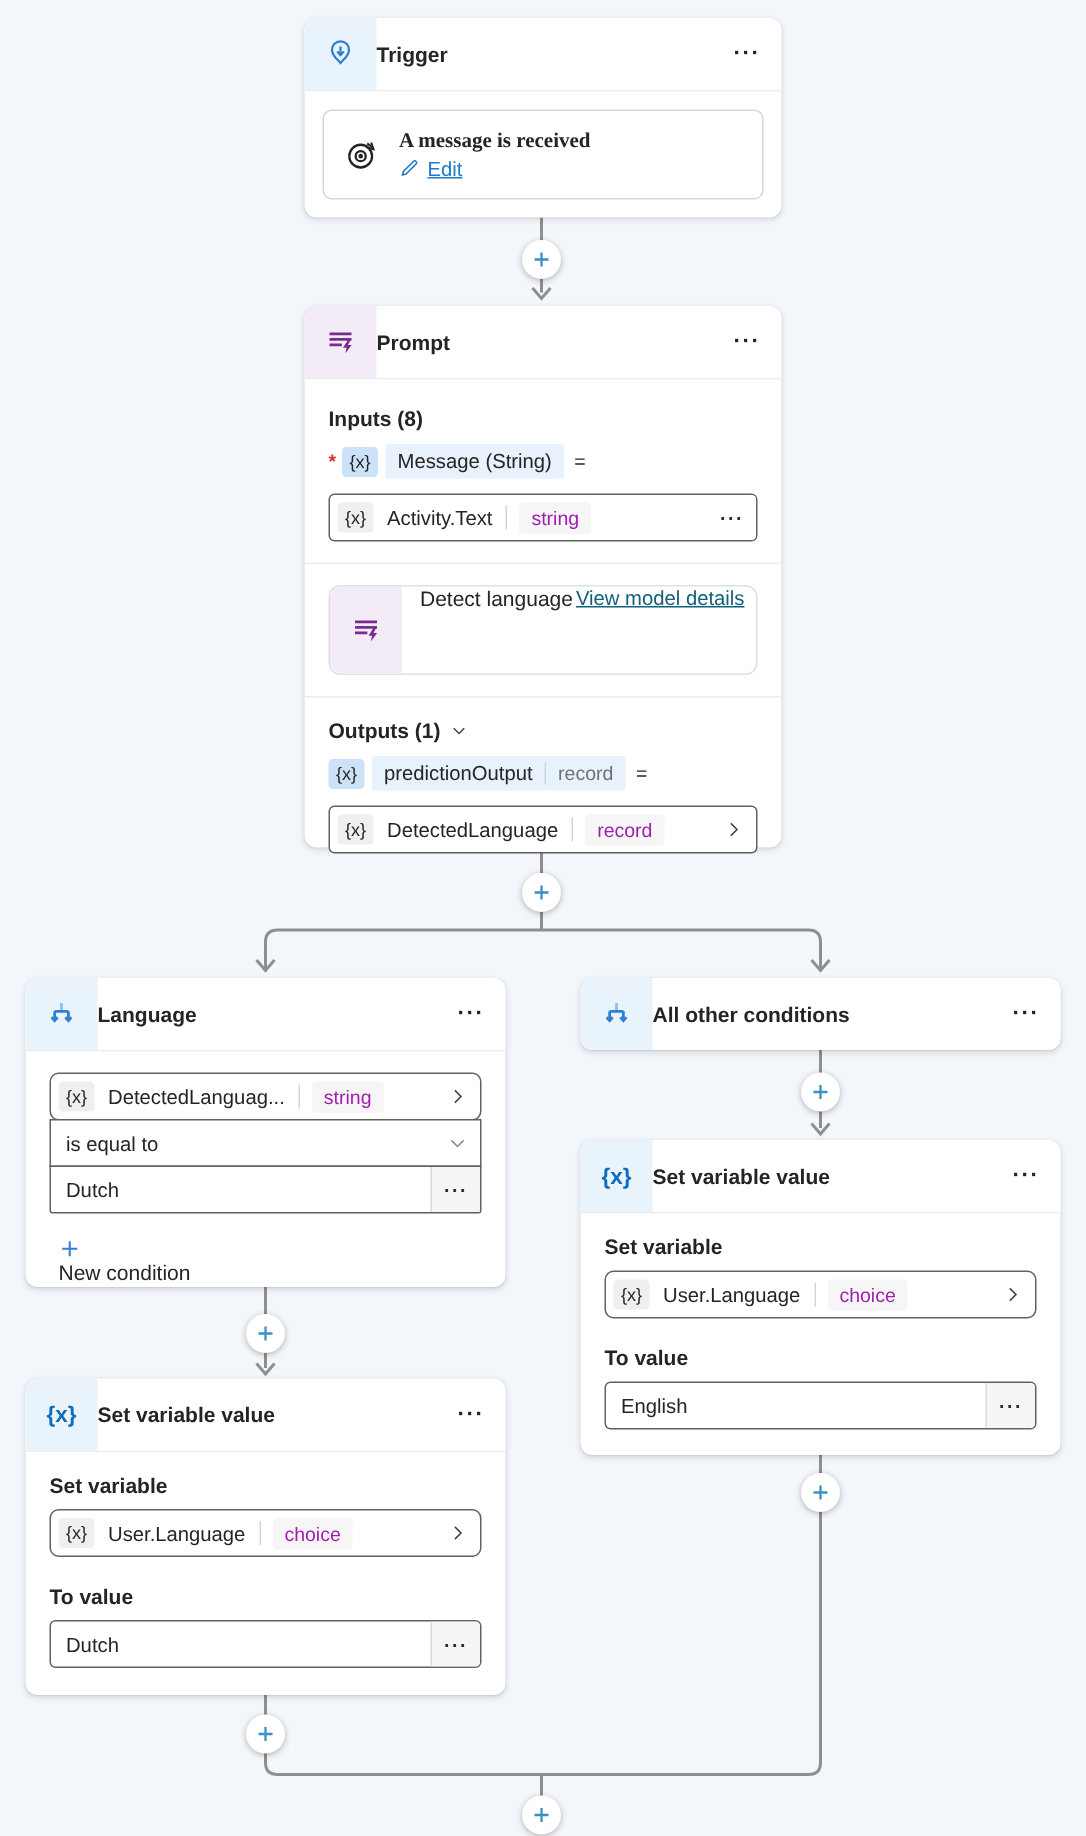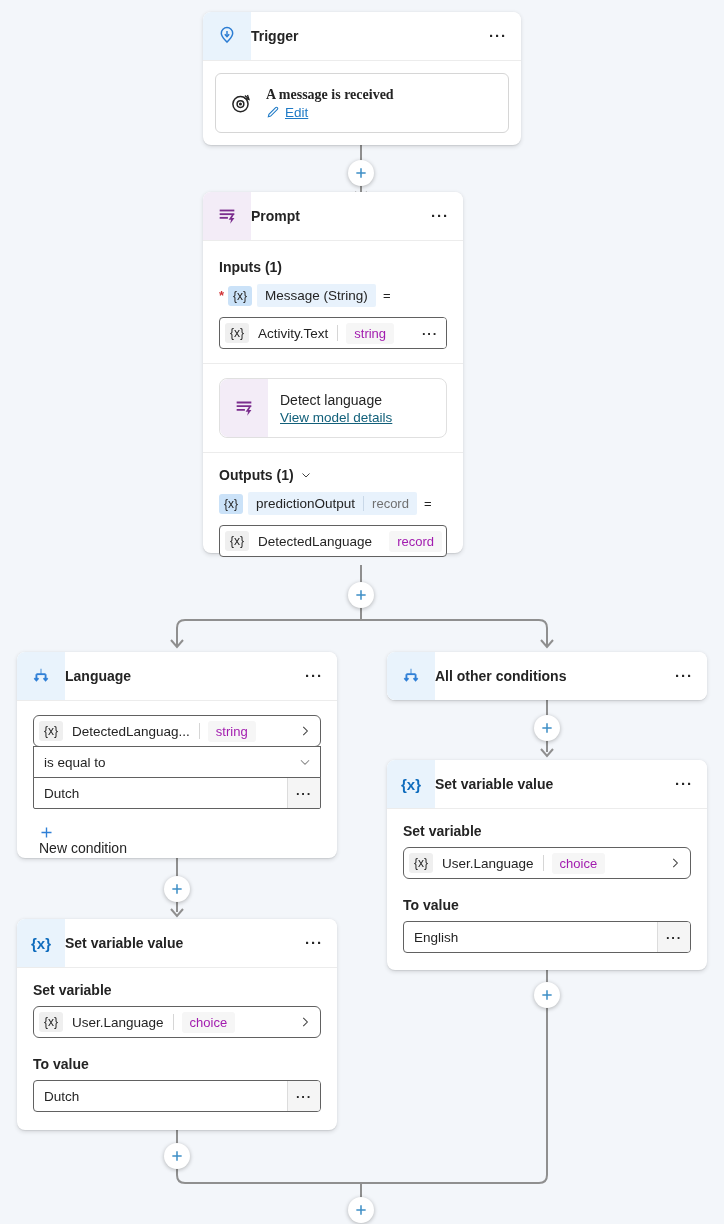--- a/index.html
+++ b/index.html
@@ -66,21 +66,21 @@
     background:#f5f5f5;border-left:1px solid #dcdcdc;cursor:pointer;
     font-size:13px;font-weight:900;letter-spacing:1px;color:#242424;
   }
   .box-chevron{width:30px;display:flex;align-items:center;justify-content:center;cursor:pointer;}
   
   .hr{height:1px;background:#ececec;margin:14px -16px;}
   .model-card{
     display:flex;align-items:stretch;border:1px solid #e0e0e0;border-radius:8px;overflow:hidden;height:58px;background:#fff;
   }
   .model-card .icon-tile{height:auto;border-radius:8px 0 0 8px;}
-  .model-info{display:flex;flex-direction:column;justify-content:center;padding-left:12px;gap:2px;}
+  .model-info{display:flex;flex-direction:row;justify-content:center;padding-left:12px;gap:2px;}
   .model-name{font-size:14px;color:#242424;}
   .model-link{font-size:13.5px;color:#12607a;text-decoration:underline;cursor:pointer;}
   
   .trigger-card{
     margin:12px;border:1px solid #d6d6d6;border-radius:6px;background:#fff;
     display:flex;align-items:center;gap:12px;padding:8px 12px;height:42px;
   }
   .trigger-lines{display:flex;flex-direction:column;gap:2px;}
   .trigger-name{font-size:14px;font-weight:700;color:#242424;font-family:Liberation Serif, serif;}
   .edit-row{display:flex;align-items:center;gap:5px;cursor:pointer;}
@@ -147,39 +147,39 @@
           <svg width="14" height="14" viewBox="0 0 24 24" fill="none" stroke="#1f7ac6" stroke-width="1.8">
             <path d="M4 20l1-4L16.5 4.5a2.12 2.12 0 0 1 3 3L8 19l-4 1z"></path>
           </svg>
         </span>
         <span class="edit-link">Edit</span>
       </div>
     </div>
   </div>
 </div>
 
-<div class="node" style="left:203px;top:192px;width:260px;height:361px;">
+<div class="node" style="left:203px;top:204px;width:318px;height:361px;">
   <div class="node-header">
     <div class="icon-tile tile-purple">
       <span>
         <svg width="22" height="22" viewBox="0 0 24 24" fill="none">
           <g stroke="#7b2d8e" stroke-width="2">
             <path d="M4 6h16"></path>
               <path d="M4 10h16"></path>
               <path d="M4 14h9"></path>
           </g>
           <path d="M17.4 10.5l-3.6 5.6h2.6l-.9 4.3 4.6-6.3h-2.7l2-3.6z" fill="#7b2d8e"></path>
         </svg>
       </span>
     </div>
     <div class="node-title">Prompt</div>
     <div class="more-btn">···</div>
   </div>
   <div class="node-body" style="padding-top:18px;">
-    <div class="section-label">Inputs (1)</div>
+    <div class="section-label">Inputs (8)</div>
     <div class="var-row">
       <span class="req">*</span>
       <span class="chip-x-blue">{x}</span>
       <span class="hl-name">Message (String)</span>
       <span class="eq">=</span>
     </div>
     <div class="field-box mt10">
       <span class="chip-x-gray">{x}</span>
       <span class="box-name">Activity.Text</span>
       <span class="vline"></span>

